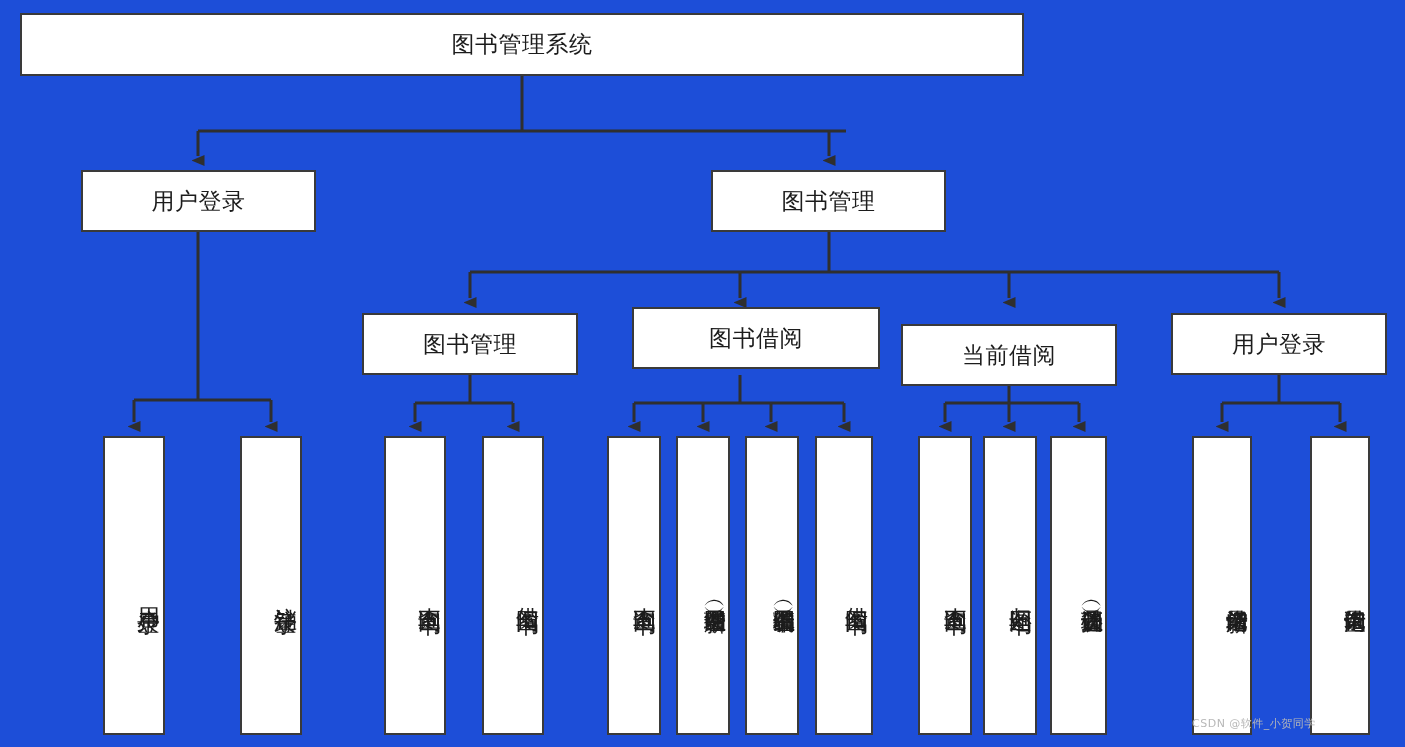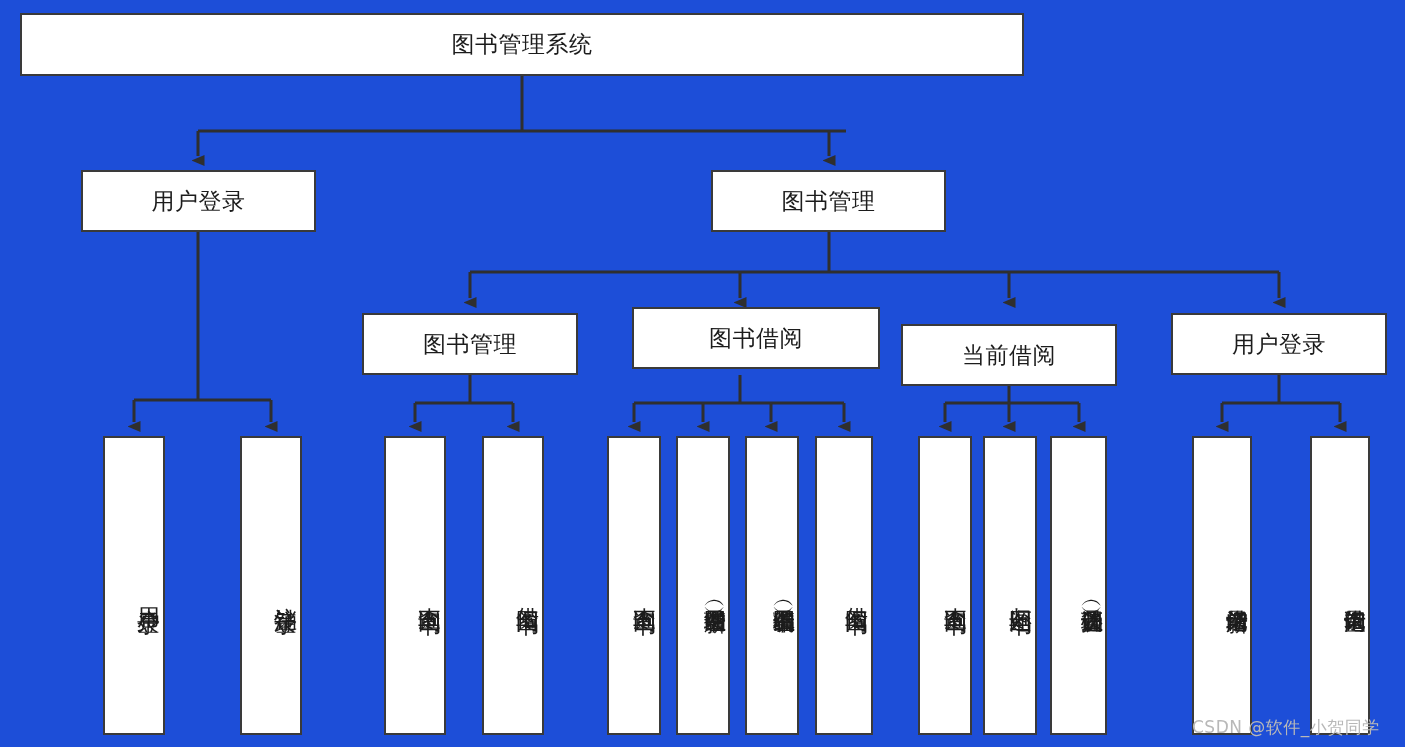--- a/index.html
+++ b/index.html
@@ -50,21 +50,21 @@
     padding-top: 14px;
     align-items: flex-start;
     justify-content: center;
   }
   .node.vert.tall {
     font-size: 22px;
     letter-spacing: 0px;
   }
   .watermark {
     position: absolute;
-    font-size: 17px;
+    font-size: 11px;
     color: #b8b8b8;
     white-space: nowrap;
     letter-spacing: 0.5px;
   }
 </style>
 </head>
 <body>
 
 <div id="canvas">
 

